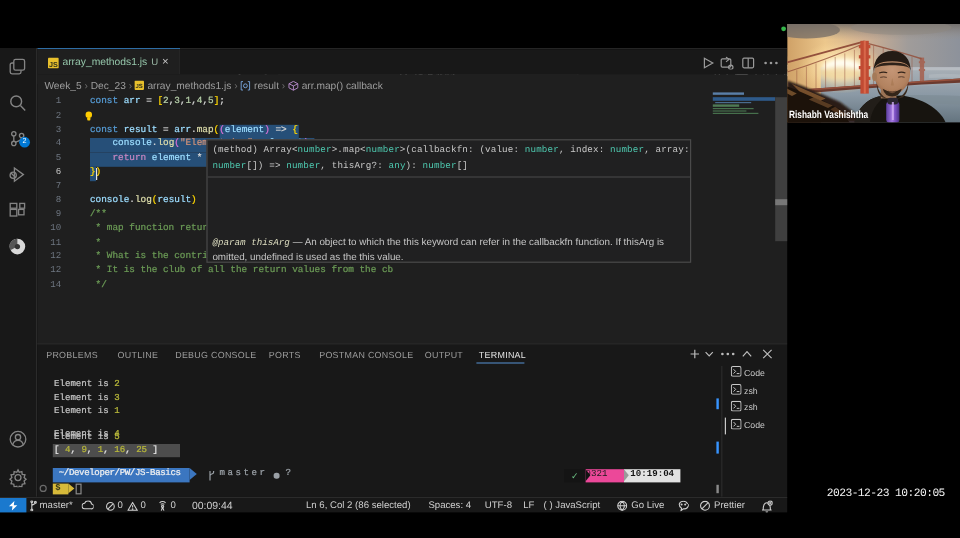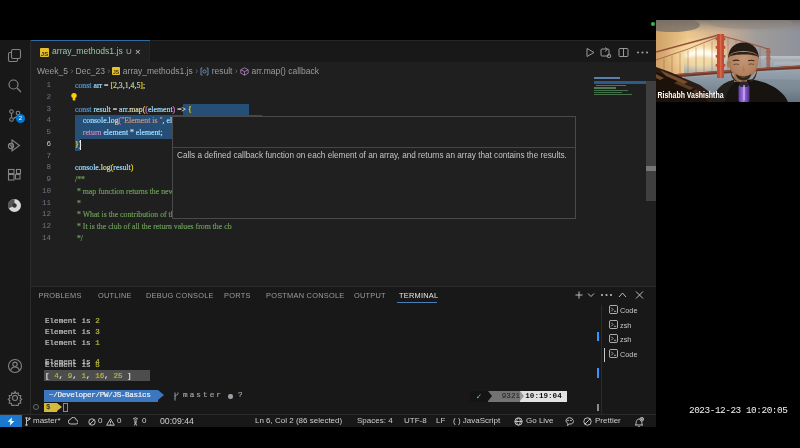--- a/index.html
+++ b/index.html
@@ -12,21 +12,21 @@
   #blueline { left:31px; top:40px; width:625px; height:1px; background:#252525; }
   #tabbar { left:31px; top:41px; width:625px; height:21px; background:#181818; }
   #tab1 { left:0; top:0; width:119px; height:21px; background:#1f1f1f; border-right:1px solid #252525; }
   #breadcrumbs { left:31px; top:62px; width:625px; height:18px; background:#1f1f1f; color:#9d9d9d; font-size:8.5px; line-height:18px; white-space:pre; }
   #activitybar { left:0; top:40px; width:31px; height:374px; background:#181818; border-right:1px solid #2b2b2b; }
   #editor { left:31px; top:80px; width:625px; height:206px; background:#1f1f1f; }
   #panel { left:31px; top:286px; width:625px; height:128px; background:#181818; border-top:1px solid #2b2b2b; }
   #statusbar { left:0; top:414px; width:656px; height:13px; background:#181818; border-top:1px solid #2b2b2b; font-size:8px; color:#cfcfcf; }
   
   .ln { position:absolute; left:38px; width:13px; text-align:right; height:11.75px; line-height:11.75px; font-family:"Liberation Mono",monospace; font-size:7.6px; color:#6e7681; }
-  .cl { position:absolute; left:75px; height:11.75px; line-height:11.75px; font-family:Liberation Serif, serif; font-size:7.8px; color:#d4d4d4; white-space:pre; letter-spacing:0; -webkit-text-stroke:0.2px currentColor; }
+  .cl { position:absolute; left:75px; height:11.75px; line-height:11.75px; font-family:Liberation Mono, monospace; font-size:7.8px; color:#d4d4d4; white-space:pre; letter-spacing:0; -webkit-text-stroke:0.2px currentColor; }
   .sel { position:absolute; height:11.75px; background:#264f78; }
   .kw{color:#569cd6}.ctl{color:#c586c0}.vr{color:#9cdcfe}.nm{color:#b5cea8}.st{color:#ce9178}.fn{color:#dcdcaa}.cm{color:#6a9955}.bk{color:#ffd700}.bo{color:#da70d6}
   
   .tl { position:absolute; left:45px; height:10.85px; line-height:10.85px; font-family:"Liberation Mono",monospace; font-size:7.6px; color:#c2c2c2; white-space:pre; -webkit-text-stroke:0.2px currentColor; }
   .ty { color:#b8b83a; }
   
   .sb { position:absolute; top:0; height:12px; line-height:12px; white-space:nowrap; }
 </style>
 </head>
 <body>
@@ -186,22 +186,24 @@
 <div class="abs" style="left:596px;top:84.8px;width:30px;height:1.3px;background:#4a6c8e"></div>
 <div class="abs" style="left:594px;top:87.4px;width:22px;height:1.2px;background:#4f7a55"></div>
 <div class="abs" style="left:594px;top:89.6px;width:34px;height:1.2px;background:#46704c"></div>
 <div class="abs" style="left:594px;top:91.8px;width:28px;height:1.2px;background:#46704c"></div>
 <div class="abs" style="left:594px;top:94px;width:38px;height:1.2px;background:#46704c"></div>
 
 <div class="abs" style="left:645.5px;top:81px;width:10px;height:120px;background:#3f3f3f"></div>
 <div class="abs" style="left:645.5px;top:166px;width:10px;height:5px;background:#777777"></div>
 
 <div class="abs" style="left:172px;top:116px;width:404px;height:103px;background:#202021;border:1px solid #4a4a4a;">
+  <div class="abs mono" style="left:4px;top:2.5px;font-size:7.7px;line-height:13px;color:#c8c8c8;white-space:pre;letter-spacing:0.12px;">(method) Array&lt;<span style="color:#4ec9b0">number</span>&gt;.map&lt;<span style="color:#4ec9b0">number</span>&gt;(callbackfn: (value: <span style="color:#4ec9b0">number</span>, index: <span style="color:#4ec9b0">number</span>, array:
+<span style="color:#4ec9b0">number</span>[]) =&gt; <span style="color:#4ec9b0">number</span>, thisArg?: <span style="color:#4ec9b0">any</span>): <span style="color:#4ec9b0">number</span>[]</div>
   <div class="abs" style="left:0;top:30px;width:402px;height:1px;background:#454545"></div>
-  <div class="abs" style="left:4px;top:34px;font-size:8.2px;color:#c5c5c5;white-space:nowrap;">Calls a defined callback function on each element of an array, and returns an array that contains the results.</div>
+  <div class="abs" style="left:4px;top:79px;font-size:8.2px;line-height:12px;color:#c5c5c5;white-space:nowrap;"><i class="mono" style="color:#ddddc0;font-size:7.7px">@param thisArg</i> — An object to which the this keyword can refer in the callbackfn function. If thisArg is<br>omitted, undefined is used as the this value.</div>
 </div>
 
 <div class="abs" id="panel"></div>
 <div class="abs" style="top:287px;left:0;width:656px;height:17px;line-height:17px;font-size:7.4px;letter-spacing:0.25px;color:#9d9d9d;white-space:nowrap;text-align:center;">
   <span class="abs" style="left:38.5px">PROBLEMS</span>
   <span class="abs" style="left:98px">OUTLINE</span>
   <span class="abs" style="left:146px">DEBUG CONSOLE</span>
   <span class="abs" style="left:224px">PORTS</span>
   <span class="abs" style="left:266px">POSTMAN CONSOLE</span>
   <span class="abs" style="left:354px">OUTPUT</span>
@@ -232,21 +234,21 @@
 <div class="abs" style="left:158px;top:390px;width:0;height:0;border-top:5.75px solid transparent;border-bottom:5.75px solid transparent;border-left:6px solid #3b76c0"></div>
 <div class="abs tl" style="left:49px;top:390.3px;color:#f0f0f0;font-size:7.6px;letter-spacing:-0.33px">~/Developer/PW/JS-Basics</div>
 <svg class="abs" style="left:173px;top:391.5px" width="7" height="9" viewBox="0 0 7 9" stroke="#9aa0a6" fill="none" stroke-width="1">
     <path d="M2 0.5 V8.5 M2 4.5 C2 2.5 5 3.5 5 1.5 M5 0.5 v1"></path>
   </svg>
 <div class="abs tl" style="left:183px;top:390.3px;color:#9aa0a6;letter-spacing:2.1px">master</div>
 <div class="abs" style="left:228px;top:394px;width:4.5px;height:4.5px;border-radius:50%;background:#9aa0a6"></div>
 <div class="abs tl" style="left:238px;top:390.3px;color:#9aa0a6">?</div>
 
 <div class="abs" style="left:470px;top:390.5px;width:18px;height:11px;background:#141414;color:#6ec487;font-size:7.6px;line-height:11px;text-align:center">✓</div>
-<div class="abs mono" style="left:488px;top:390.5px;width:32px;height:11px;background:#737373;color:#1a1a1a;font-size:7.6px;line-height:11px;text-align:right">9321</div>
+<div class="abs mono" style="left:488px;top:390.5px;width:32px;height:11px;background:#ec4899;color:#1a1a1a;font-size:7.6px;line-height:11px;text-align:left">9321</div>
 <div class="abs" style="left:488px;top:390.5px;width:0;height:0;border-top:5.5px solid transparent;border-bottom:5.5px solid transparent;border-left:4px solid #141414"></div>
 <div class="abs mono" style="left:520px;top:390.5px;width:47px;height:11px;background:#e2e2e2;color:#111;font-size:7.6px;line-height:11px;text-align:center;font-weight:bold">10:19:04</div>
 <div class="abs" style="left:520px;top:390.5px;width:0;height:0;border-top:5.5px solid transparent;border-bottom:5.5px solid transparent;border-left:4px solid #9a9a9a"></div>
 
 <div class="abs" style="left:33px;top:404px;width:6px;height:6px;border:1px solid #6a6a6a;border-radius:50%"></div>
 <div class="abs" style="left:44px;top:402.8px;width:13px;height:9.5px;background:#d7ba3a"></div>
 <div class="abs" style="left:57px;top:402.8px;width:0;height:0;border-top:4.75px solid transparent;border-bottom:4.75px solid transparent;border-left:5px solid #d7ba3a"></div>
 <div class="abs mono" style="left:46px;top:403px;font-size:7.4px;line-height:9.5px;color:#3a3a1a;font-weight:bold">$</div>
 <div class="abs" style="left:63px;top:403px;width:4.5px;height:9px;border:1px solid #8a8a8a"></div>
 

